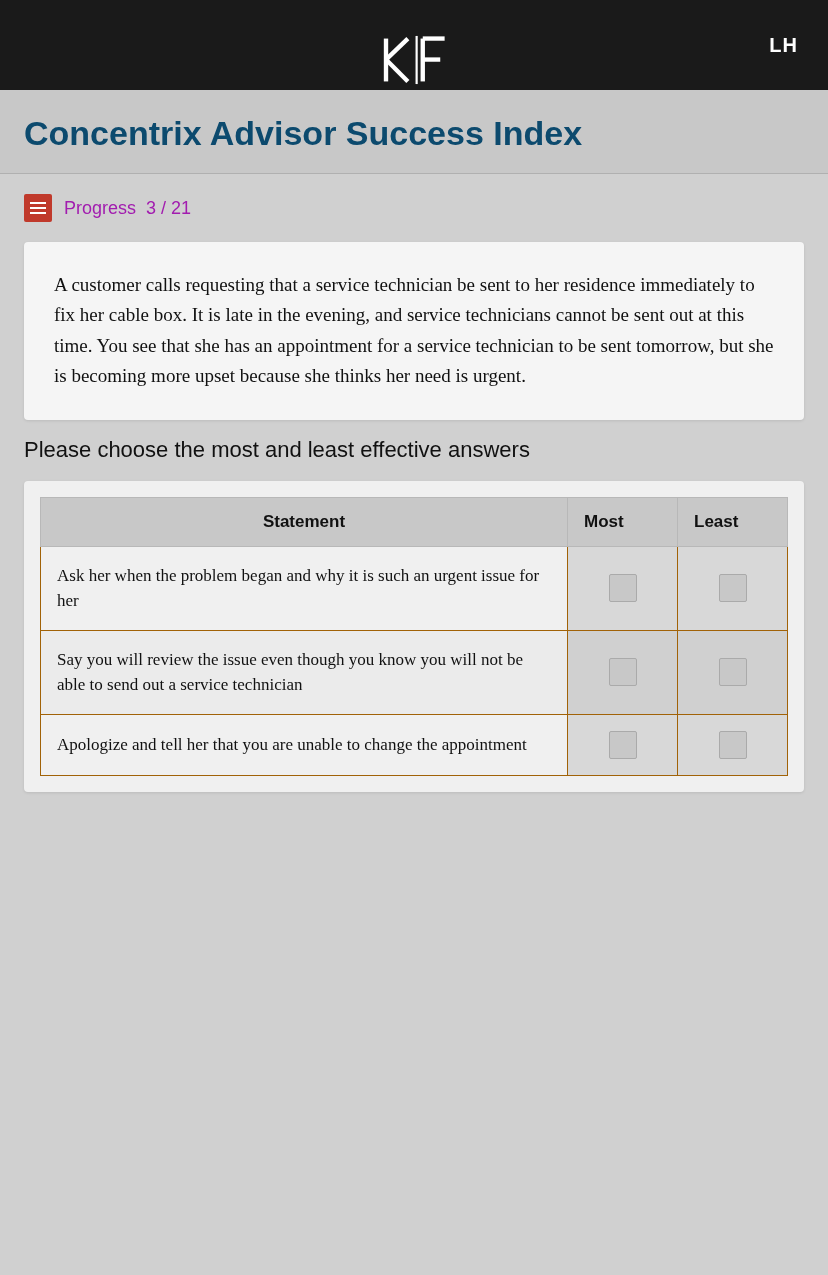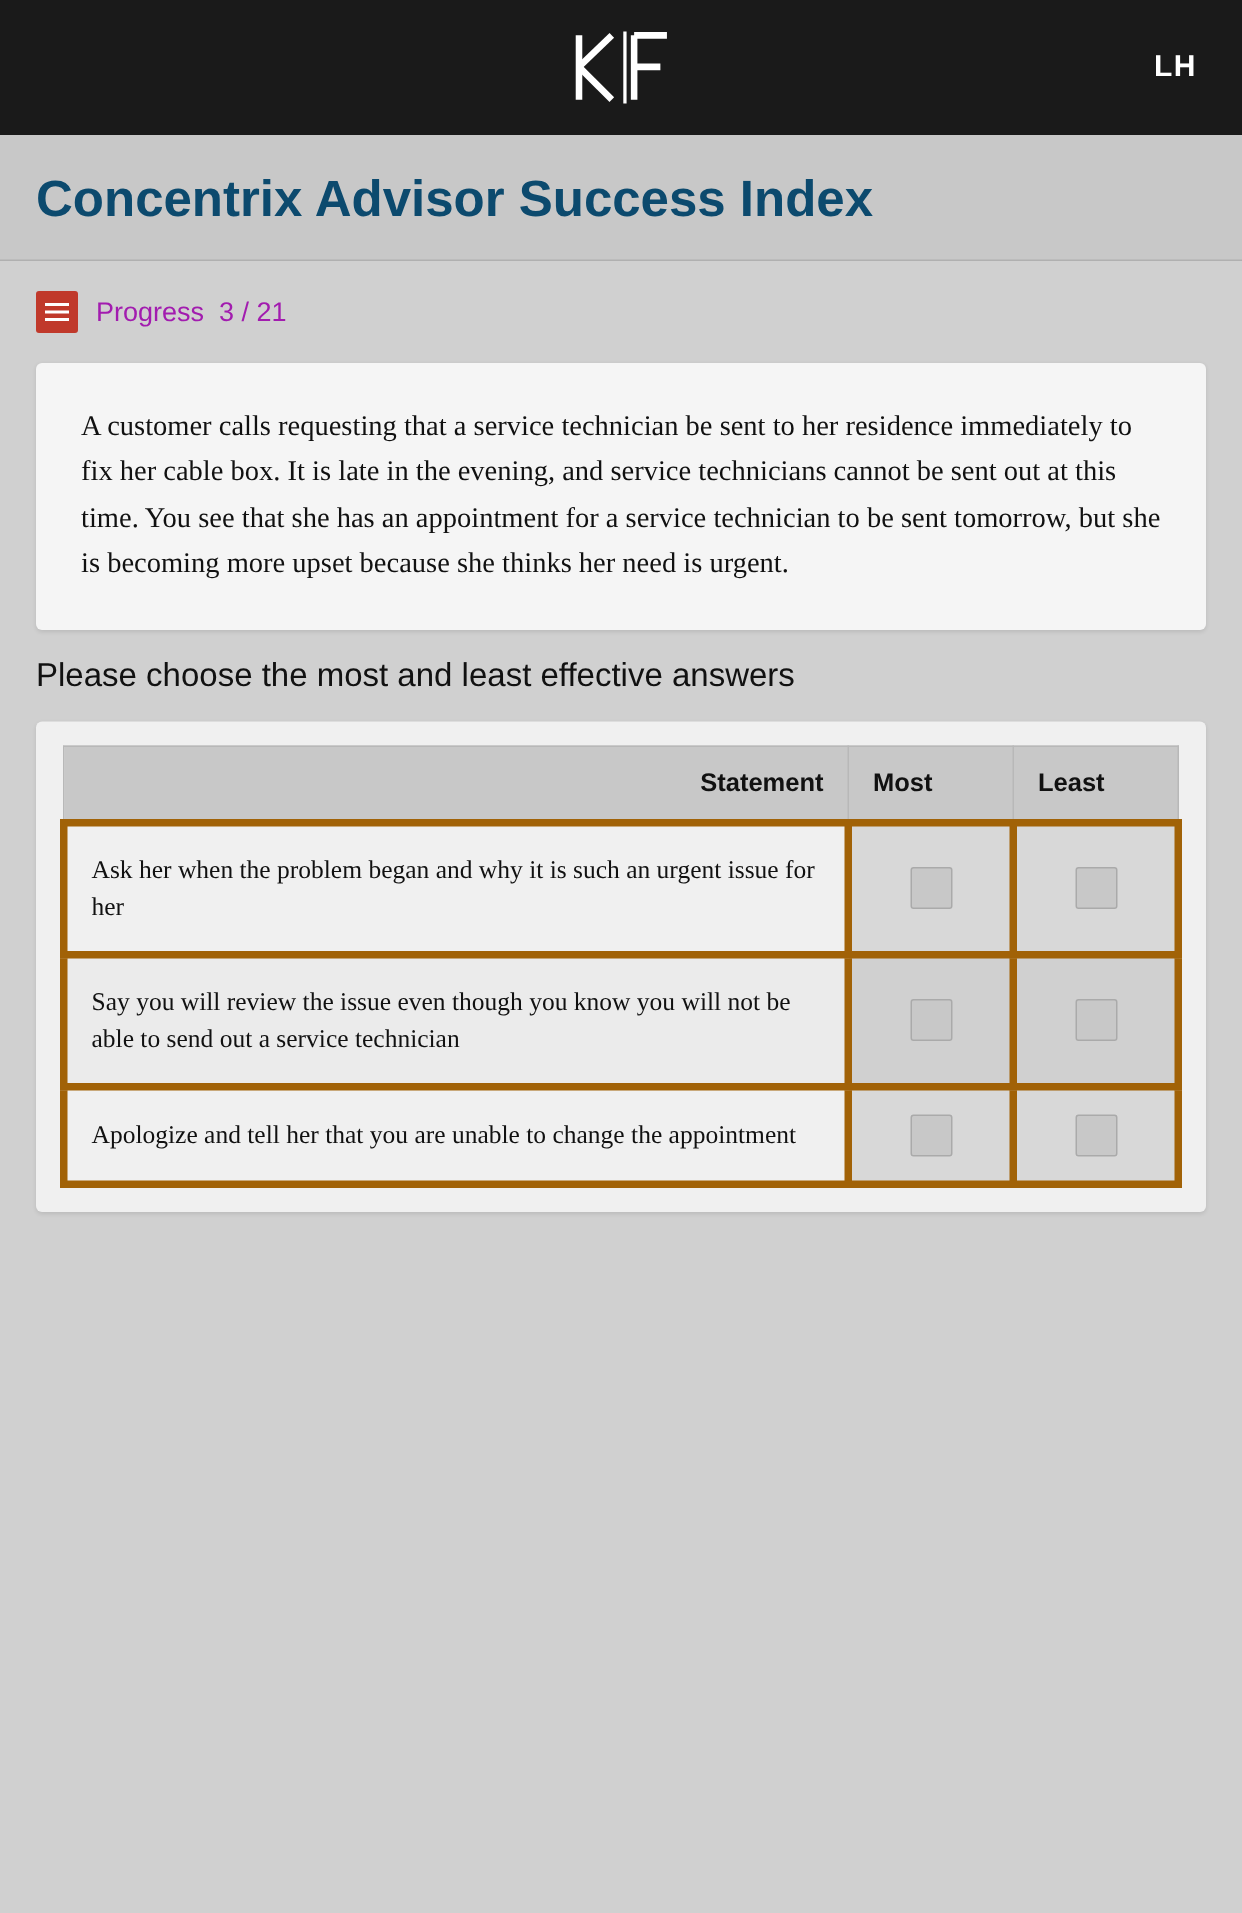--- a/index.html
+++ b/index.html
@@ -13,21 +13,21 @@
       background-color: #d0d0d0;
       width: 828px;
       min-height: 1275px;
     }
 
     
     .header {
       background-color: #1a1a1a;
       height: 90px;
       display: flex;
-      align-items: center;
+      align-items: flex-end;
       justify-content: center;
       position: relative;
       padding: 0 30px;
     }
 
     .header-logo {
       display: flex;
       align-items: center;
       justify-content: center;
     }
@@ -146,33 +146,33 @@
       border-collapse: collapse;
     }
 
     .answer-table th {
       background-color: #c8c8c8;
       padding: 14px 16px;
       font-family: Arial, sans-serif;
       font-size: 17px;
       font-weight: 700;
       color: #111;
-      text-align: right;
+      text-align: center;
       border: 1px solid #b8b8b8;
     }
 
     .answer-table th.col-most,
     .answer-table th.col-least {
       text-align: left;
       width: 110px;
     }
 
     .answer-table td {
       padding: 16px 16px;
-      border: 5px solid #a16207;
+      border: 1px solid #a16207;
       vertical-align: middle;
       background-color: #f0f0f0;
     }
 
     .answer-table td.col-most,
     .answer-table td.col-least {
       text-align: center;
       background-color: #d8d8d8;
     }
 

